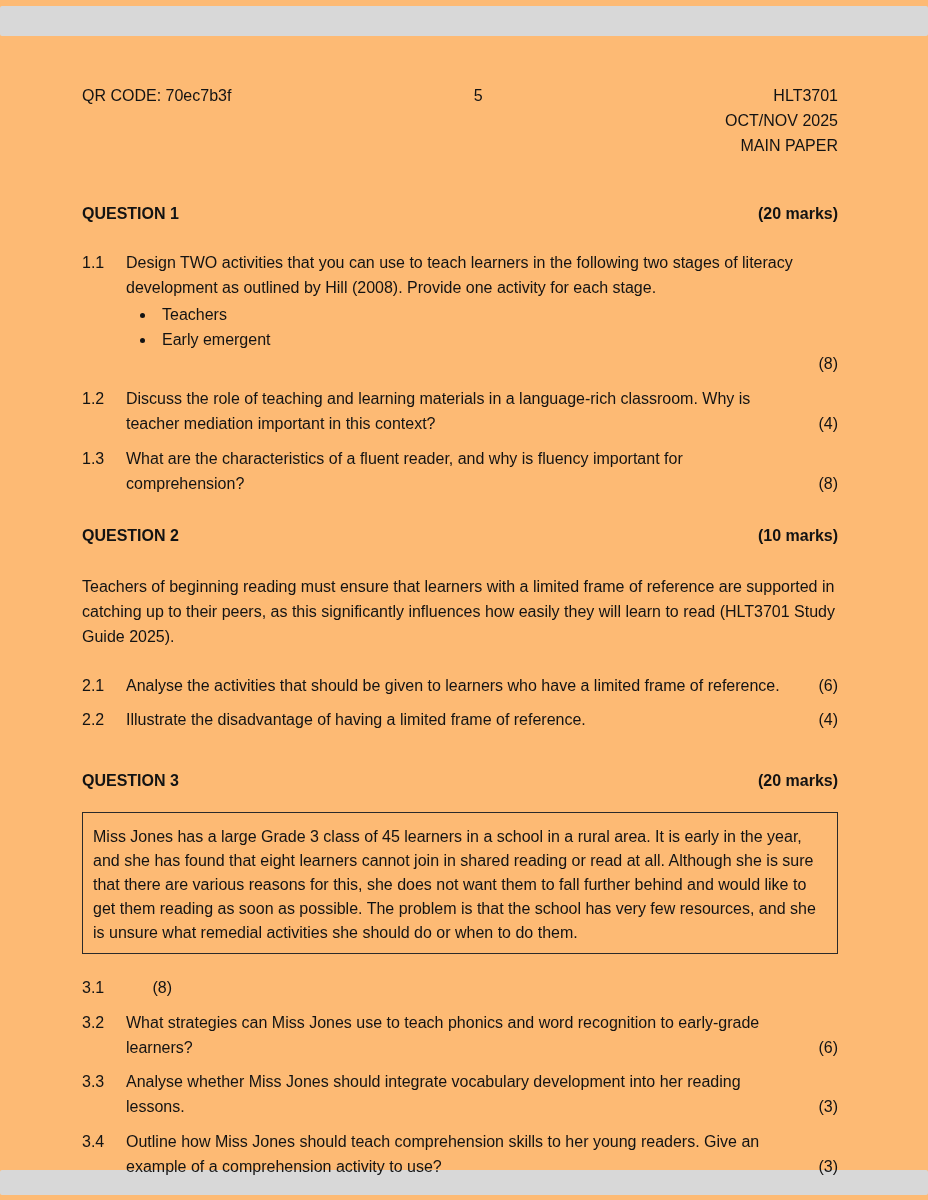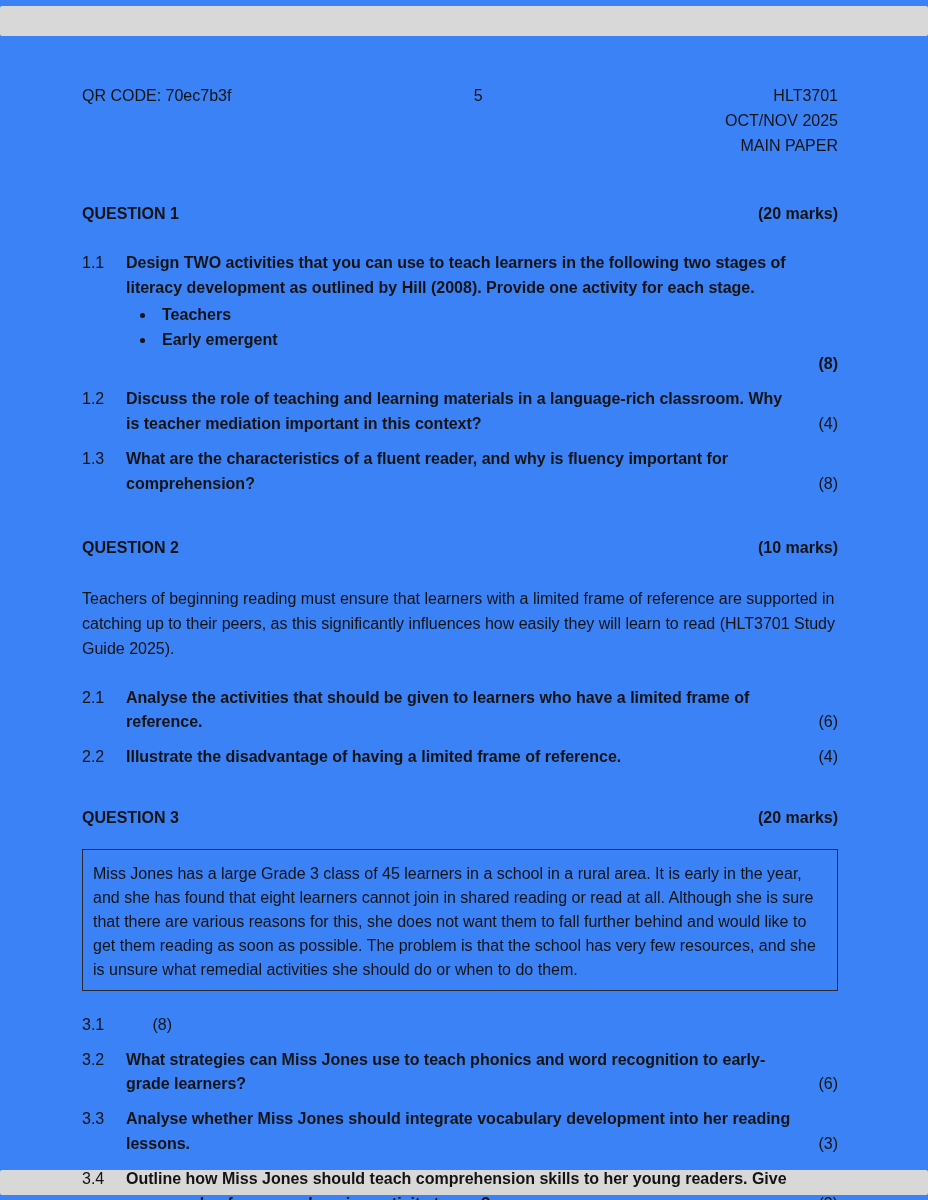--- a/index.html
+++ b/index.html
@@ -3,21 +3,21 @@
 <meta charset="utf-8">
 <style>
   * { box-sizing: border-box; }
   html, body { margin: 0; padding: 0; background: #ffffff; }
   body { font-family: "Liberation Sans", sans-serif; color: #131313; }
 
   .viewport {
     position: relative;
     width: 928px;
     height: 1200px;
-    background: #3b82f6;
+    background: #fdba74;
     overflow: hidden;
     margin: 0 auto;
   }
 
   .edge-bar {
     position: absolute;
     left: 0;
     width: 100%;
     background: #d8d8d8;
   }
@@ -43,21 +43,21 @@
     display: flex;
     justify-content: space-between;
     font-weight: bold;
     margin-top: 36px;
   }
   .q-heading.first { margin-top: 44px; gap: 41px; }
 
   .q-item { display: flex; margin-top: 24px; }
   .q-item.tight { margin-top: 10px; }
   .q-num { width: 44px; flex-shrink: 0; }
-  .q-text { flex: 1; font-weight: bold; }
+  .q-text { flex: 1; }
   .q-marks {
     width: 46px;
     flex-shrink: 0;
     text-align: right;
     align-self: flex-end;
   }
 
   .bullets {
     margin: 2px 0 0 0;
     padding-left: 30px;
@@ -117,21 +117,21 @@
       <div class="q-text">Discuss the role of teaching and learning materials in a language-rich classroom. Why is teacher mediation important in this context?</div>
       <div class="q-marks">(4)</div>
     </div>
 
     <div class="q-item tight">
       <div class="q-num">1.3</div>
       <div class="q-text">What are the characteristics of a fluent reader, and why is fluency important for comprehension?</div>
       <div class="q-marks">(8)</div>
     </div>
 
-    <div class="q-heading" style="margin-top:40px;gap:40px;">
+    <div class="q-heading" style="margin-top:28px;gap:40px;">
       <span>QUESTION 2</span>
       <span>(10 marks)</span>
     </div>
 
     <div class="q-intro">Teachers of beginning reading must ensure that learners with a limited frame of reference are supported in catching up to their peers, as this significantly influences how easily they will learn to read (HLT3701 Study Guide 2025).</div>
 
     <div class="q-item" style="margin-top:24px;">
       <div class="q-num">2.1</div>
       <div class="q-text">Analyse the activities that should be given to learners who have a limited frame of reference.</div>
       <div class="q-marks">(6)</div>

